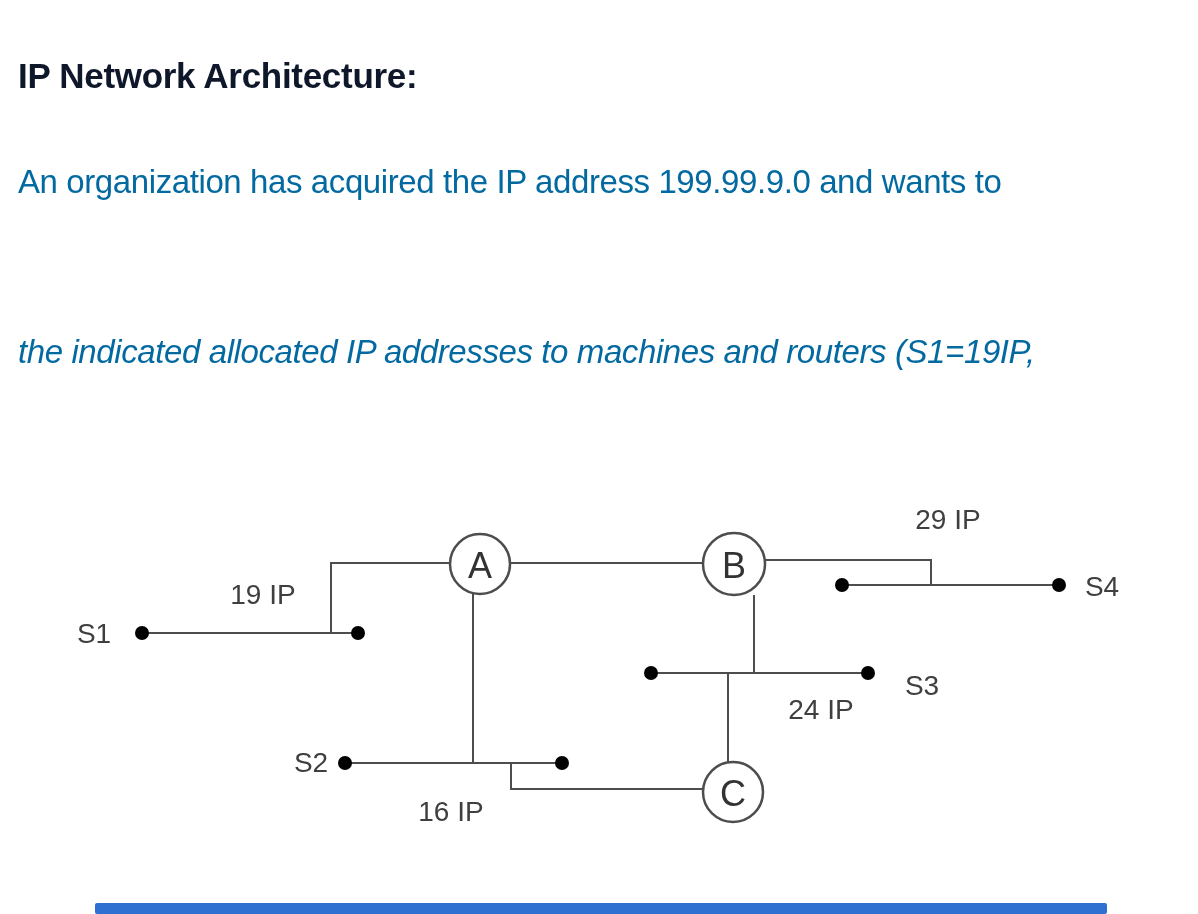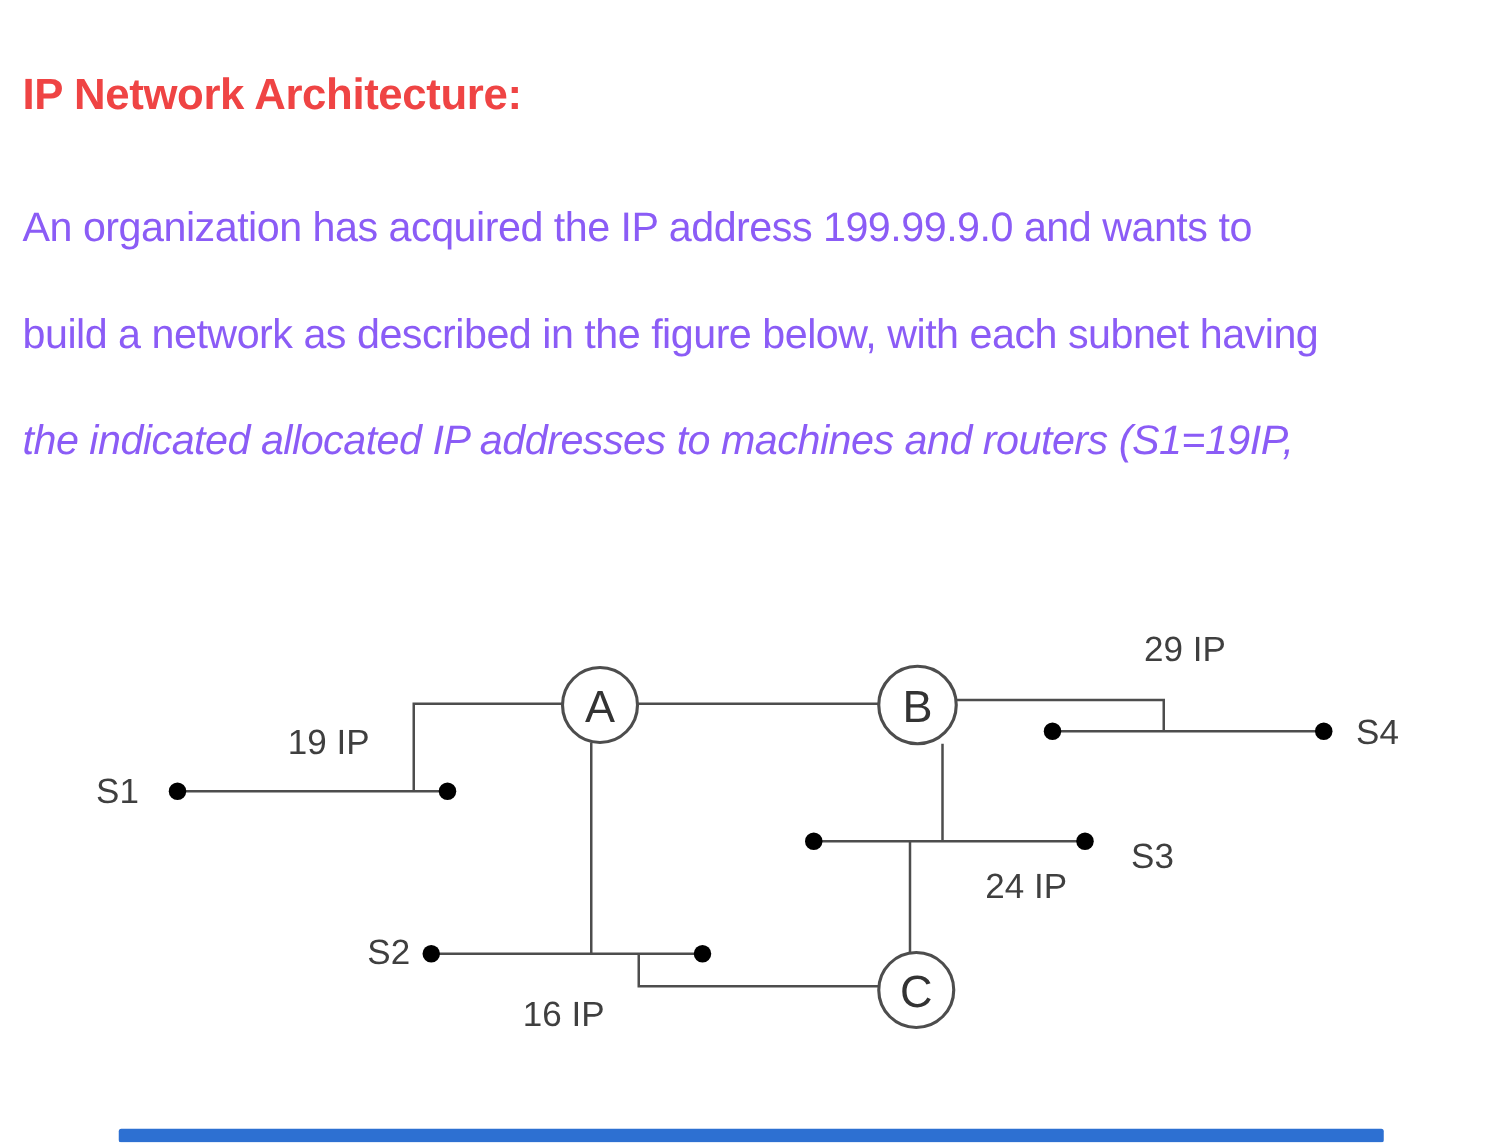--- a/index.html
+++ b/index.html
@@ -10,30 +10,30 @@
     height: 914px;
     background: #ffffff;
     overflow: hidden;
   }
   .doc-title {
     position: absolute;
     left: 18px;
     top: 56px;
     font-size: 35px;
     font-weight: bold;
-    color: #ef4444;
+    color: #0f172a;
     letter-spacing: -0.3px;
     white-space: nowrap;
   }
   .doc-line {
     position: absolute;
     left: 18px;
     font-size: 33px;
     font-weight: 400;
-    color: #8b5cf6;
+    color: #0369a1;
     letter-spacing: -0.4px;
     white-space: nowrap;
   }
   .doc-line.l0 { top: 163px; }
   .doc-line.l1 { top: 248px; }
   .doc-line.l2 { top: 333px; font-style: italic; }
   .doc-line.l3 { top: 418px; }
   .diagram-svg {
     position: absolute;
     left: 0;
@@ -51,21 +51,20 @@
   }
 </style>
 </head>
 <body>
 
 <div class="page">
 
   <div class="doc-title">IP Network Architecture:</div>
 
   <div class="doc-line l0">An organization has acquired the IP address 199.99.9.0 and wants to</div>
-  <div class="doc-line l1">build a network as described in the figure below, with each subnet having</div>
   <div class="doc-line l2">the indicated allocated IP addresses to machines and routers (S1=19IP,</div>
 
   <svg class="diagram-svg" viewBox="0 0 1198 914">
       <polyline points="142,633 358,633" fill="none" stroke="#4d4d4d" stroke-width="2"></polyline>
       <polyline points="331,633 331,563 450,563" fill="none" stroke="#4d4d4d" stroke-width="2"></polyline>
       <polyline points="510,563 703,563" fill="none" stroke="#4d4d4d" stroke-width="2"></polyline>
       <polyline points="473,594 473,763" fill="none" stroke="#4d4d4d" stroke-width="2"></polyline>
       <polyline points="345,763 562,763" fill="none" stroke="#4d4d4d" stroke-width="2"></polyline>
       <polyline points="511,763 511,789 703,789" fill="none" stroke="#4d4d4d" stroke-width="2"></polyline>
       <polyline points="754,595 754,673" fill="none" stroke="#4d4d4d" stroke-width="2"></polyline>

